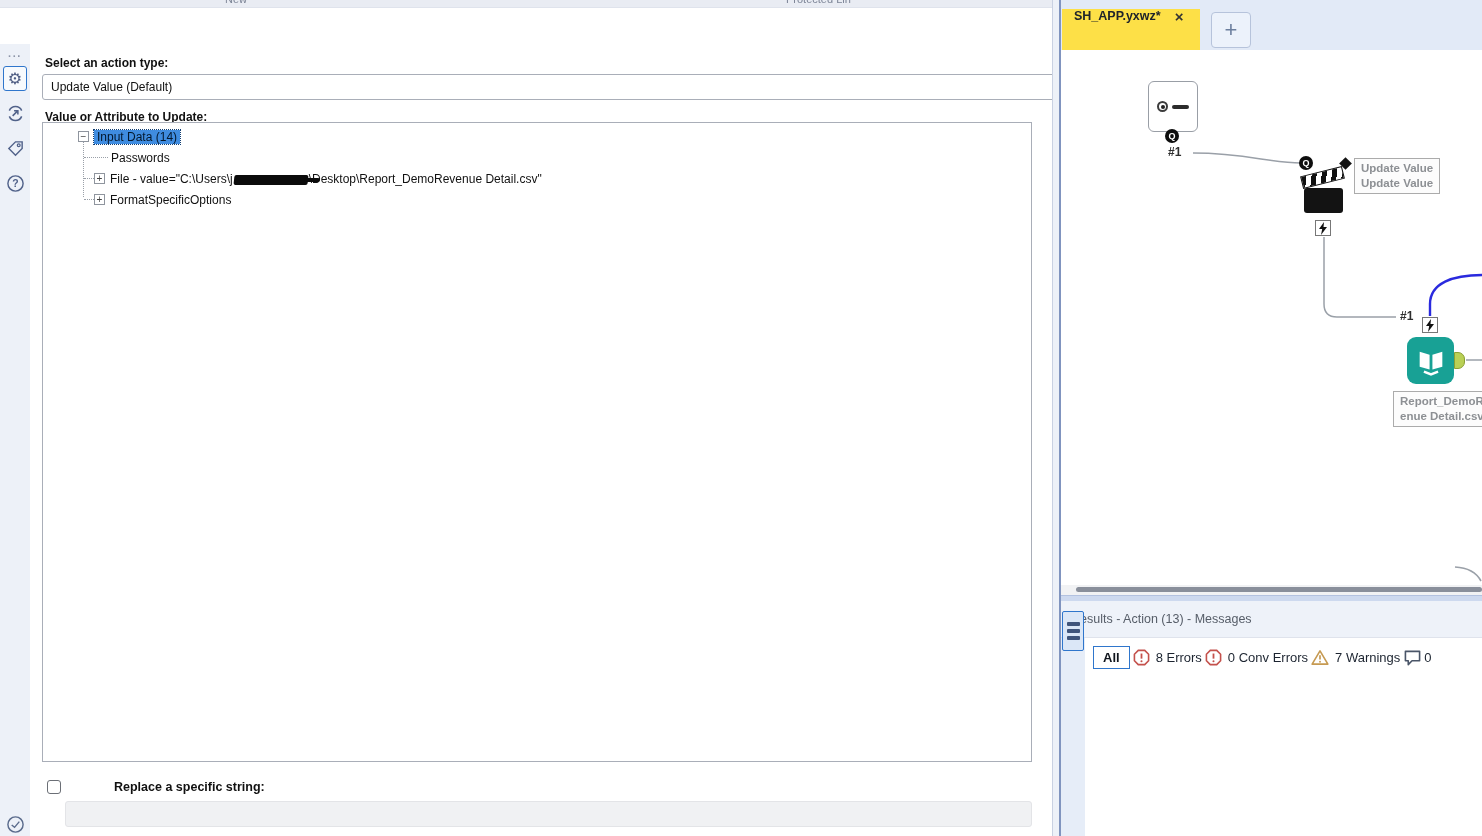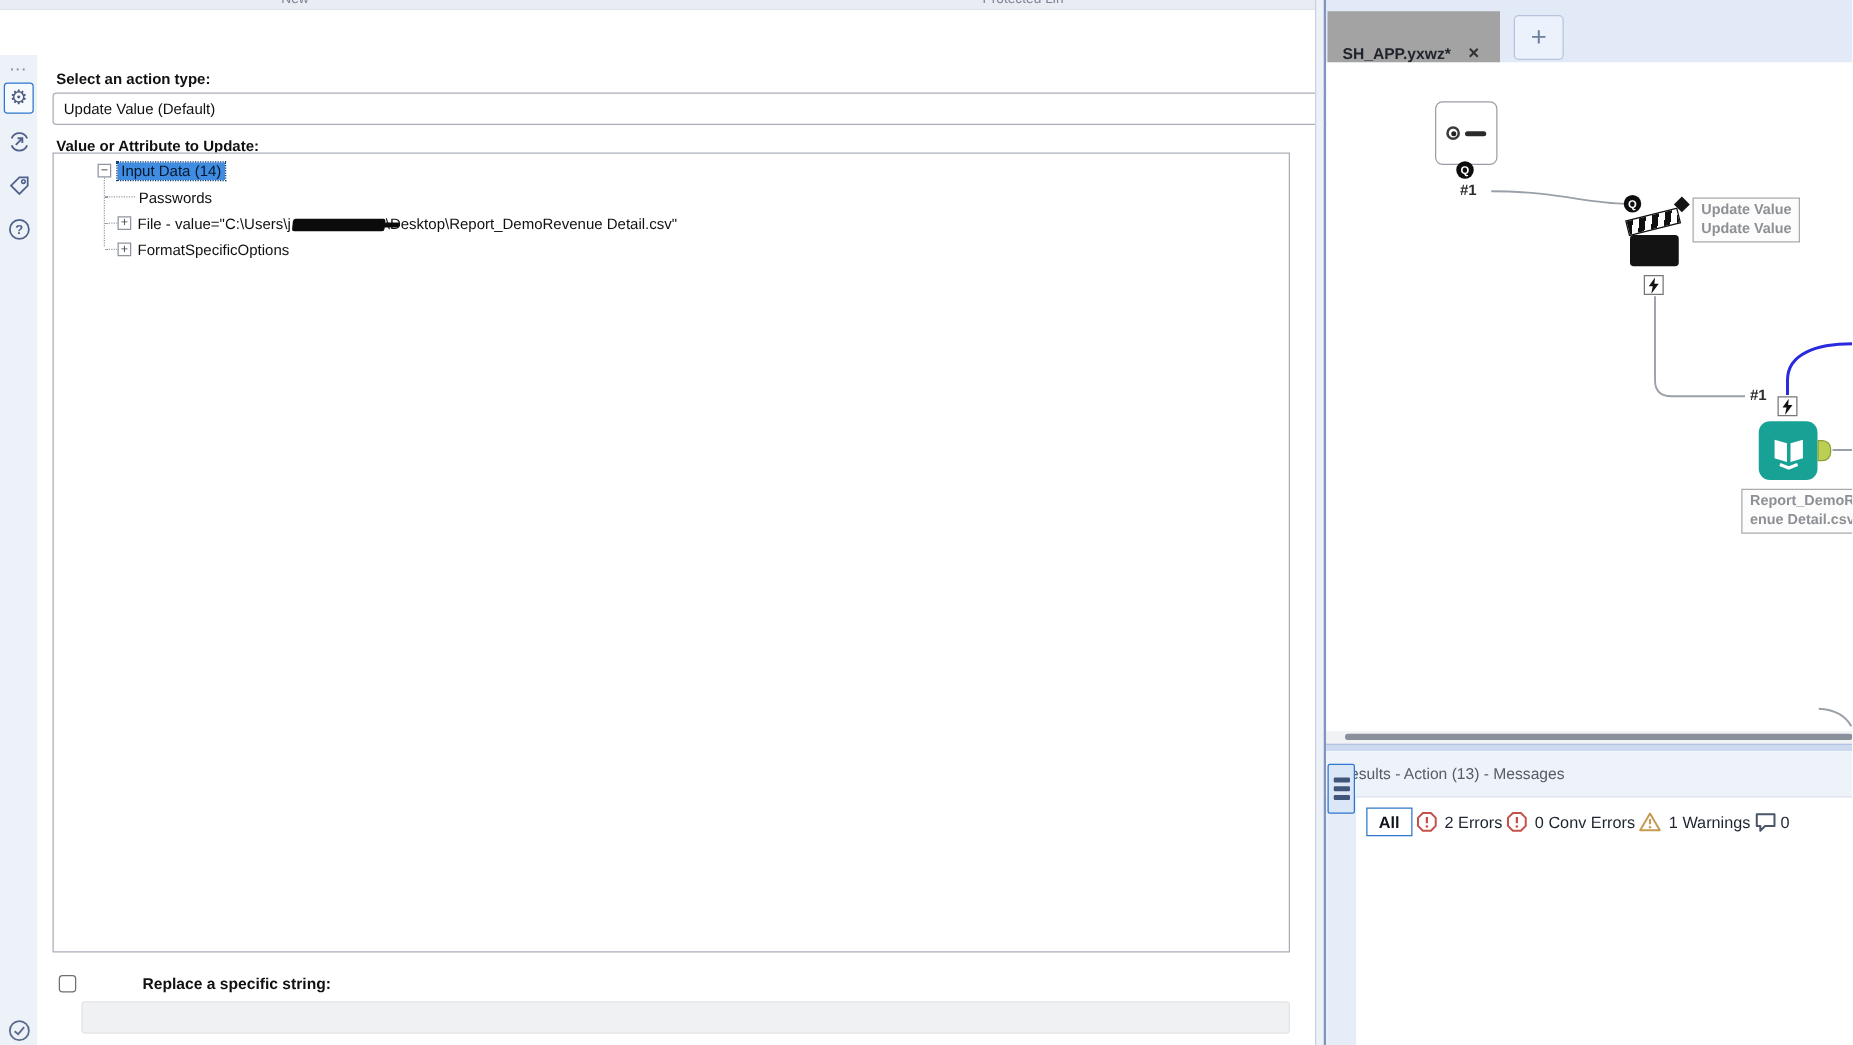--- a/index.html
+++ b/index.html
@@ -42,21 +42,21 @@
   #replace-checkbox { width:14px; height:14px; border:1.5px solid #6b6f76; border-radius:3px; background:#fff; margin-right:8px; }
   #replace-row .lbl { font-weight:bold; font-size:12.5px; color:#111;padding-left:45px; }
   #replace-input { position:absolute; left:35px; top:757px; width:967px; height:26px; background:#f0f1f3; border:1px solid #e3e4e7; border-radius:3px; }
 
   
   #splitter { left:1052px; top:0; width:8px; height:836px; background:#edf1f8; border-left:1px solid #c9d1e2; }
   #canvas-edge { left:1059px; top:0; width:2px; height:836px; background:#8094bf; }
 
   
   #tab-bar { left:1061px; top:0; width:421px; height:50px; background:#e2eaf7; }
-  #doc-tab { position:absolute; left:1px; top:9px; width:138px; height:41px; background:#a3a3a3; display:flex; align-items:flex-end; }
+  #doc-tab { position:absolute; left:1px; top:9px; width:138px; height:41px; background:#fde047; display:flex; align-items:flex-start; }
   #doc-tab .t { margin-left:12px; font-weight:bold; font-size:12.5px; color:#20242b; }
   #doc-tab .x { margin-left:14px; font-size:15px; font-weight:bold; color:#333; line-height:1; }
   #new-tab-btn { position:absolute; left:150px; top:12px; width:40px; height:36px; border:1px solid #b6c3db; border-radius:4px; background:#ecf2fb; color:#6c7f9e; font-size:22px; text-align:center; line-height:33px; }
 
   #canvas { left:1061px; top:50px; width:421px; height:535px; background:#fff; overflow:hidden; }
   #canvas svg.wires { position:absolute; left:0; top:0; }
   .note { position:absolute; background:#fcfcfc; border:1.5px solid #ababab; padding:2px 6px; font-weight:bold; font-size:11.5px; color:#8d9094; line-height:1.3; white-space:nowrap; }
   .q-badge { position:absolute; width:14px; height:14px; border-radius:50%; background:#0d0d0d; color:#fff; font-size:9px; font-weight:bold; text-align:center; line-height:14px; }
   .wire-label { position:absolute; font-size:12px; font-weight:bold; color:#2e2e2e; }
   #radio-tool { position:absolute; left:87px; top:31px; width:50px; height:51px; background:#fff; border:1.5px solid #999ea6; border-radius:6px; display:flex; align-items:center; justify-content:center; gap:4px; }
@@ -265,37 +265,37 @@
         <i></i>
     </div>
     <div id="results-toolbar">
       <span id="filter-all">All</span>
       <span class="filter-item">
         <svg width="17" height="17" viewBox="0 0 18 18">
             <polygon points="5.6,1.5 12.4,1.5 16.5,5.6 16.5,12.4 12.4,16.5 5.6,16.5 1.5,12.4 1.5,5.6" fill="none" stroke="#c4514c" stroke-width="1.7"></polygon>
             <line x1="9" y1="4.8" x2="9" y2="10.2" stroke="#c4514c" stroke-width="1.9"></line>
             <circle cx="9" cy="12.9" r="1.1" fill="#c4514c"></circle>
           </svg>
-        <span>2 Errors</span>
+        <span>8 Errors</span>
       </span>
       <span class="filter-item">
         <svg width="17" height="17" viewBox="0 0 18 18">
             <polygon points="5.6,1.5 12.4,1.5 16.5,5.6 16.5,12.4 12.4,16.5 5.6,16.5 1.5,12.4 1.5,5.6" fill="none" stroke="#c4514c" stroke-width="1.7"></polygon>
             <line x1="9" y1="4.8" x2="9" y2="10.2" stroke="#c4514c" stroke-width="1.9"></line>
             <circle cx="9" cy="12.9" r="1.1" fill="#c4514c"></circle>
           </svg>
         <span>0 Conv Errors</span>
       </span>
       <span class="filter-item">
         <svg width="18" height="17" viewBox="0 0 19 17">
             <polygon points="9.5,1.5 17.8,15.5 1.2,15.5" fill="none" stroke="#c69a52" stroke-width="1.7" stroke-linejoin="round"></polygon>
             <line x1="9.5" y1="6" x2="9.5" y2="10.5" stroke="#c69a52" stroke-width="1.8"></line>
             <circle cx="9.5" cy="13" r="1" fill="#c69a52"></circle>
           </svg>
-        <span>1 Warnings</span>
+        <span>7 Warnings</span>
       </span>
       <span class="filter-item" style="gap:2px">
         <svg width="19" height="17" viewBox="0 0 20 18">
             <path d="M2.5 2.5 h15 v10 h-8 l-4 4 v-4 h-3 Z" fill="none" stroke="#4a5568" stroke-width="1.7" stroke-linejoin="round"></path>
           </svg>
         <span>0</span>
       </span>
     </div>
   </div>
 

